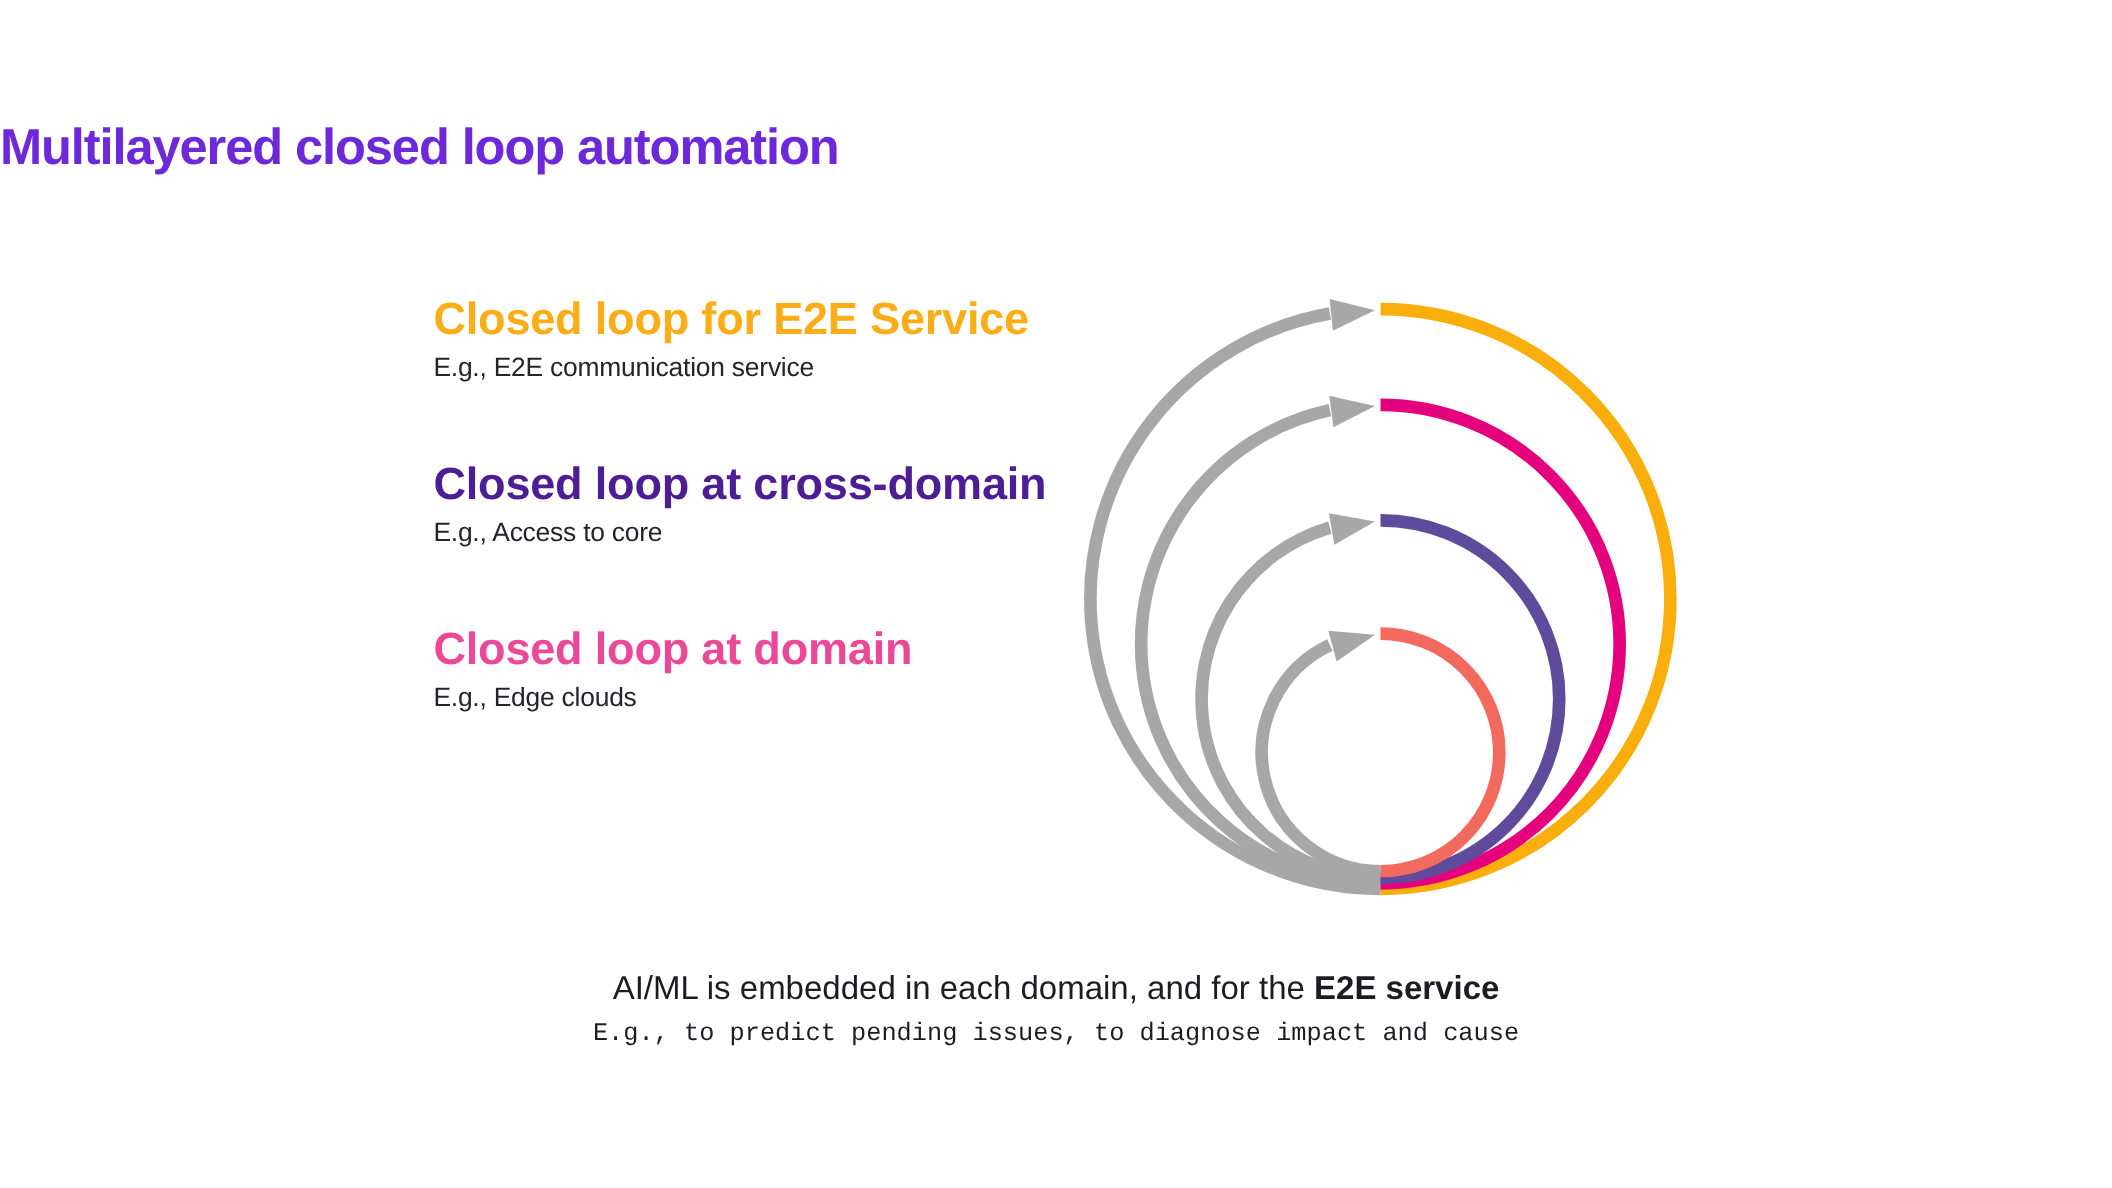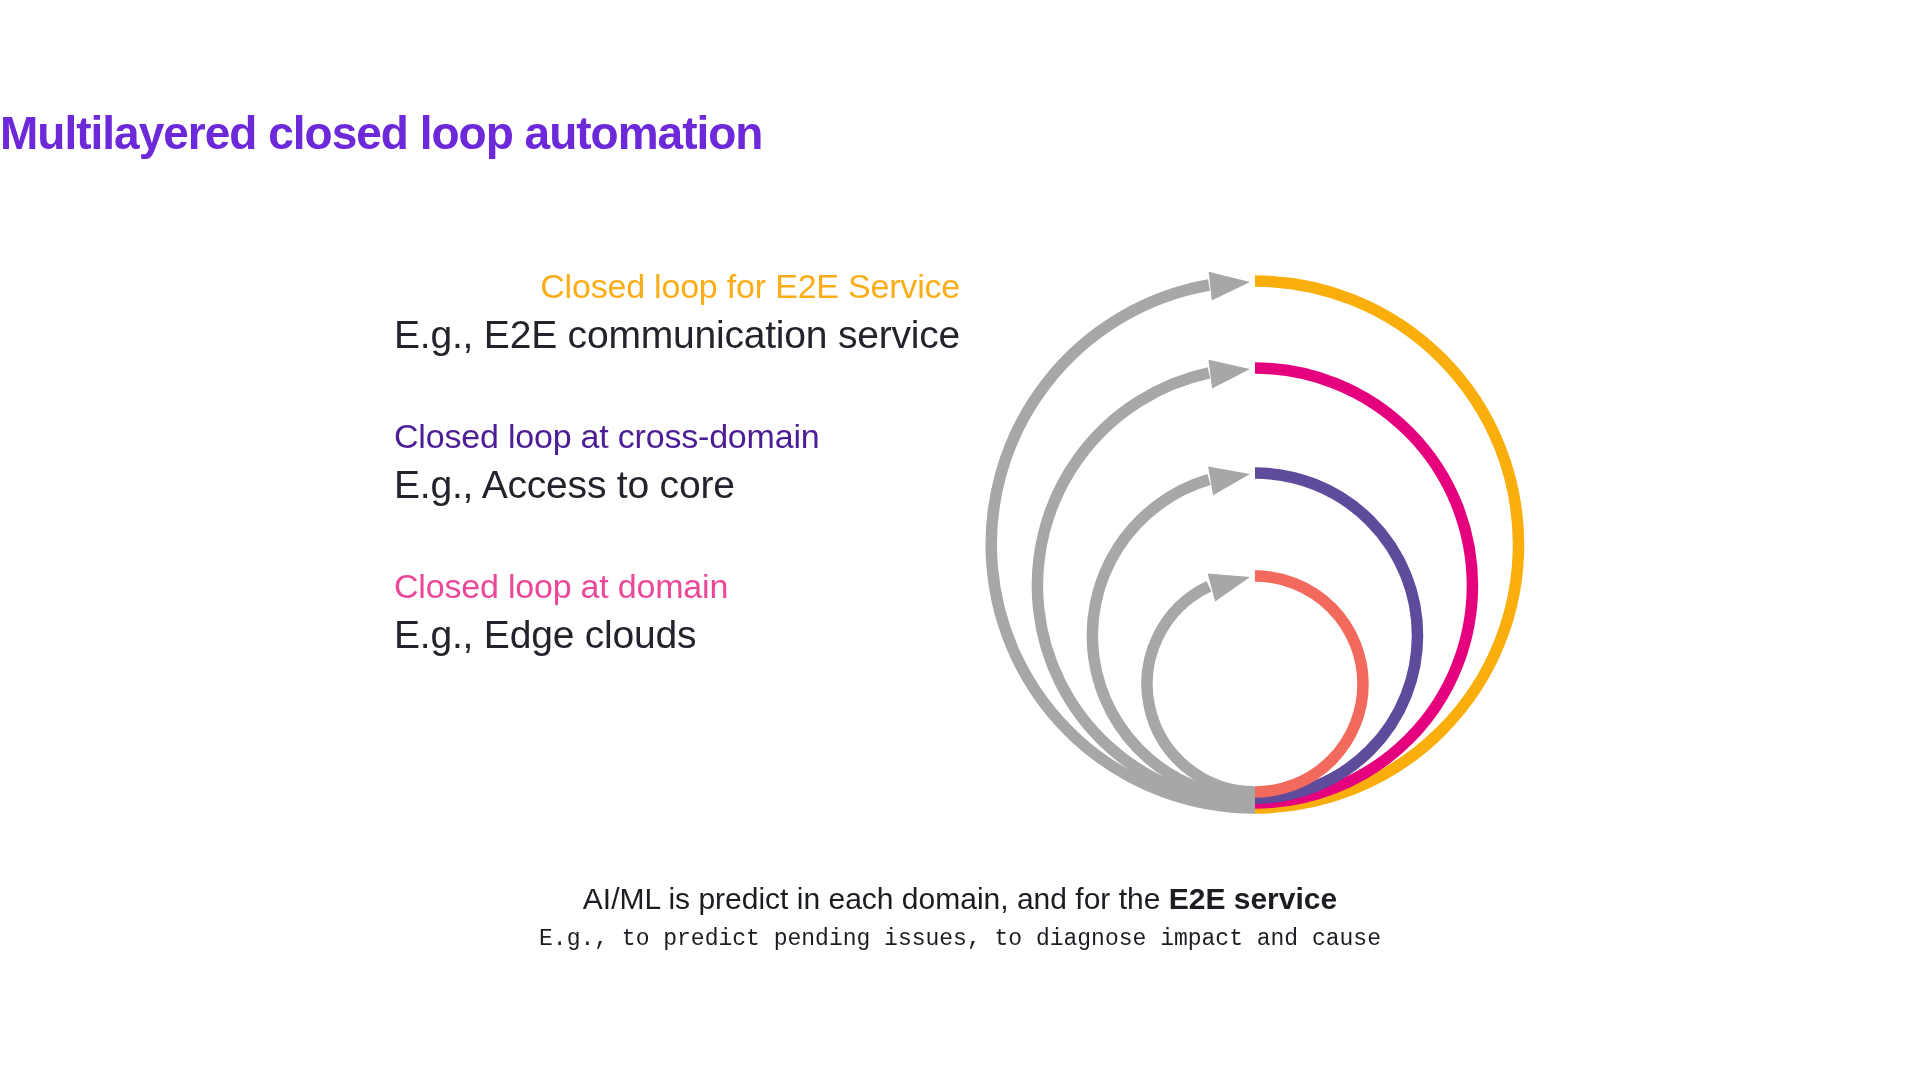--- a/index.html
+++ b/index.html
@@ -6,22 +6,22 @@
   body{
     width:1920px;height:1080px;background:#ffffff;overflow:hidden;
     font-family:"Liberation Sans", sans-serif;
   }
   .slide{position:relative;width:1920px;height:1080px;background:#ffffff;}
   .title{
     position:absolute;top:106px;left:0;width:1920px;margin:0;
     font-size:46px;font-weight:700;letter-spacing:-1px;color:#6d28d9;
   }
   .label-block{position:absolute;left:394px;}
-  .label-block h2{margin:0;font-size:34px;font-weight:400;line-height:1.18;letter-spacing:-0.2px;text-align:right;}
-  .label-block p{margin:7px 0 0 0;font-size:39px;font-weight:400;color:#23232b;letter-spacing:-0.2px;}
+  .label-block h2{margin:0;font-size:41px;font-weight:700;line-height:1.18;letter-spacing:-0.2px;}
+  .label-block p{margin:7px 0 0 0;font-size:24px;font-weight:400;color:#23232b;letter-spacing:-0.2px;}
   .block-1{top:266px;}
   .block-2{top:416px;}
   .block-3{top:566px;}
   .block-4{top:713px;}
   .diagram-svg{position:absolute;left:0;top:0;width:1920px;height:1080px;}
   .footer-line{position:absolute;left:0;width:1920px;text-align:center;margin:0;color:#1c1c23;}
   .footer-line-1{top:882px;font-size:30px;}
   .footer-line-2{top:926px;font-size:23px;font-family:Liberation Mono, monospace;}
   .footer-line b{font-weight:700;}
 </style>
@@ -56,16 +56,16 @@
       <path d="M 1255 368 A 217.5 217.5 0 0 1 1255 803" stroke="#E5017D" fill="none" stroke-width="11.5"></path>
       <polygon points="0,0 -40,-14.5 -40,14.5" fill="#A7A7A7" transform="translate(1250 369) rotate(-7.3)"></polygon>
       <path d="M 1255 798 A 162.5 162.5 0 0 1 1209.0 479.6" stroke="#A7A7A7" fill="none" stroke-width="11.5"></path>
       <path d="M 1255 473 A 162.5 162.5 0 0 1 1255 798" stroke="#5E4B9B" fill="none" stroke-width="11.5"></path>
       <polygon points="0,0 -40,-14.5 -40,14.5" fill="#A7A7A7" transform="translate(1250 474) rotate(-9.9)"></polygon>
       <path d="M 1255 792 A 108 108 0 0 1 1209.0 586.3" stroke="#A7A7A7" fill="none" stroke-width="11.5"></path>
       <path d="M 1255 576 A 108 108 0 0 1 1255 792" stroke="#F26A5E" fill="none" stroke-width="11.5"></path>
       <polygon points="0,0 -40,-14.5 -40,14.5" fill="#A7A7A7" transform="translate(1250 577) rotate(-15.1)"></polygon>
     </svg>
 
-  <p class="footer-line footer-line-1"><span>AI/ML is predict in each domain, and for the </span><b>E2E service</b></p>
+  <p class="footer-line footer-line-1"><span>AI/ML is embedded in each domain, and for the </span><b>E2E service</b></p>
   <p class="footer-line footer-line-2">E.g., to predict pending issues, to diagnose impact and cause</p>
 
 </div>
 
 </body></html>

